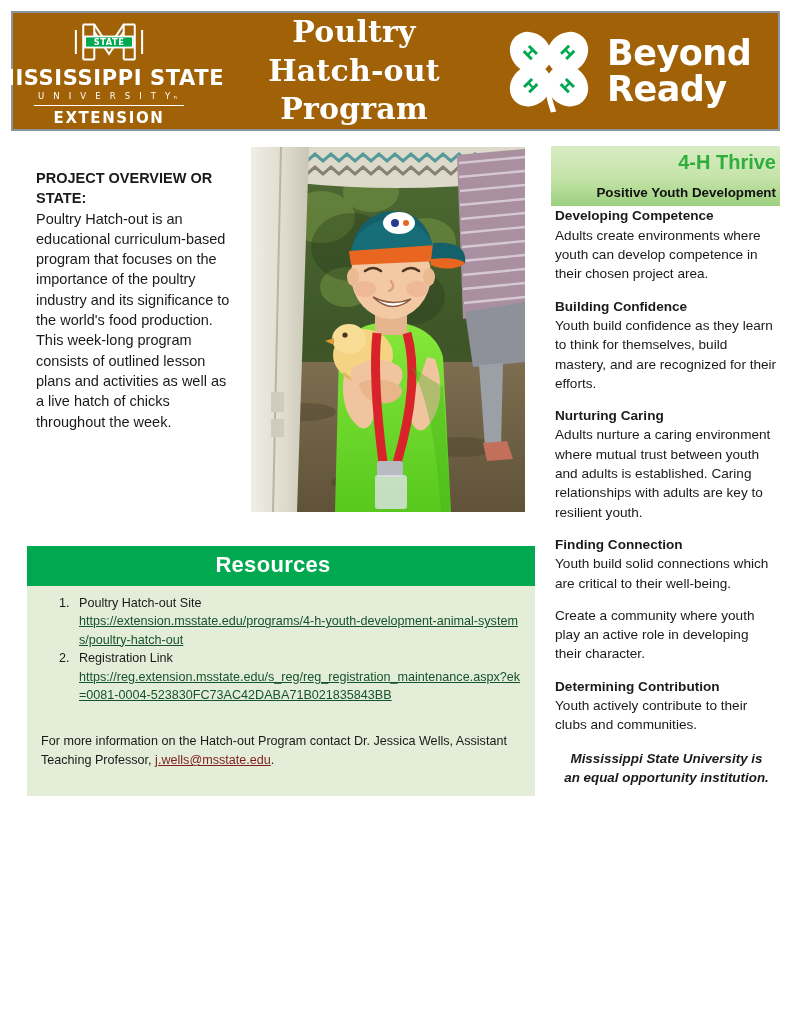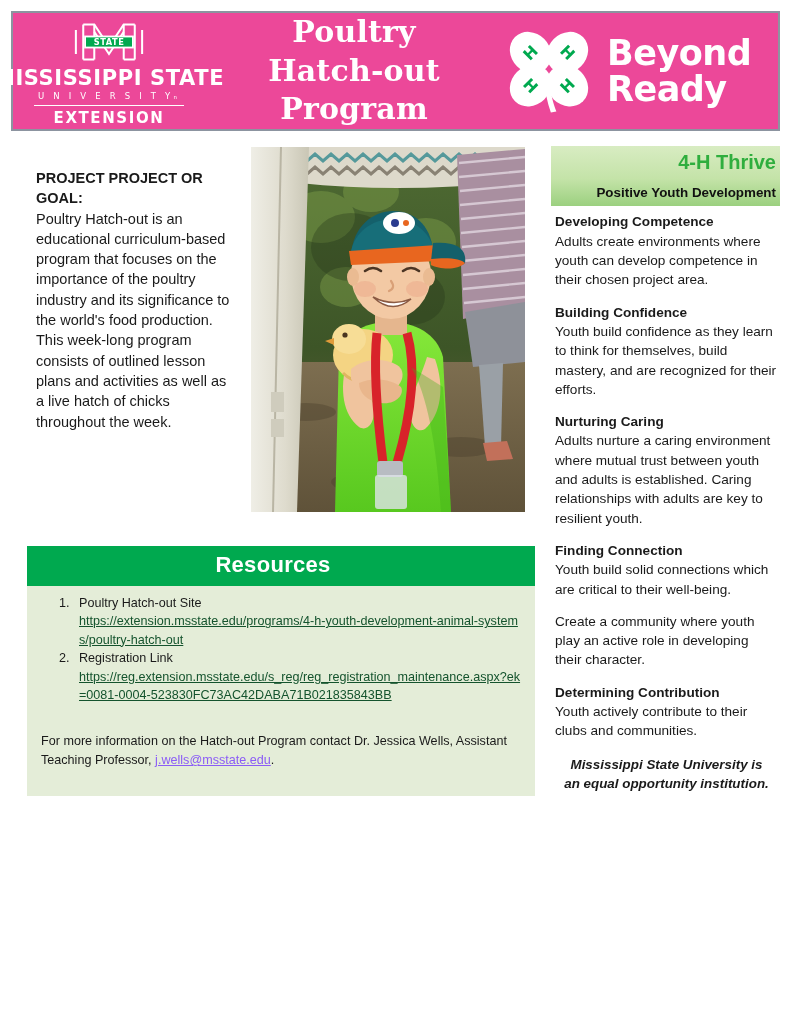--- a/index.html
+++ b/index.html
@@ -17,21 +17,21 @@
     overflow: hidden;
   }
 
   
   .header-band {
     position: absolute;
     left: 11px;
     top: 11px;
     width: 769px;
     height: 120px;
-    background: #ec4899;
+    background: #a16207;
     border: 2px solid #8c94a0;
     box-sizing: border-box;
     display: flex;
     align-items: center;
     gap: 21px;
   }
   .msu-logo {
     width: 192px;
     flex: 0 0 192px;
     display: flex;
@@ -161,21 +161,21 @@
     color: #14532d;
     text-decoration: underline;
     word-break: break-all;
     display: block;
   }
   .contact {
     padding: 22px 16px 26px 14px;
     font-size: 12.6px;
     line-height: 1.5;
   }
-  .contact a { color: #8b5cf6; text-decoration: underline; }
+  .contact a { color: #7f1d1d; text-decoration: underline; }
 
   
   .sidebar {
     position: absolute;
     left: 551px;
     top: 146px;
     width: 229px;
   }
   .thrive-head {
     background: linear-gradient(to bottom, #d8ecc2 0%, #c4e3a8 55%, #9bd07f 100%);
@@ -188,21 +188,21 @@
     font-size: 20px;
     line-height: 1.22;
   }
   .thrive-sub {
     color: #111111;
     font-weight: bold;
     font-size: 13.4px;
     line-height: 1.2;
     margin-top: 11px;
   }
-  .thrive-items { padding: 6px 2px 0 4px; }
+  .thrive-items { padding: 0 2px 0 4px; }
   .thrive-item { margin-bottom: 13px; }
   .thrive-item-title {
     font-weight: bold;
     font-size: 13.6px;
     line-height: 1.42;
   }
   .thrive-item-body {
     font-size: 13.6px;
     line-height: 1.42;
   }
@@ -261,21 +261,21 @@
       </g>
     </svg>
     <div class="br-text">
       <div>Beyond</div>
       <div>Ready</div>
     </div>
   </div>
 </div>
 
 <div class="overview">
-  <div class="overview-head">PROJECT PROJECT OR GOAL:</div>
+  <div class="overview-head">PROJECT OVERVIEW OR STATE:</div>
   <div class="overview-body">Poultry Hatch-out is an educational curriculum-based program that focuses on the importance of the poultry industry and its significance to the world's food production. This week-long program consists of outlined lesson plans and activities as well as a live hatch of chicks throughout the week.</div>
 </div>
 
 <div class="photo">
   <svg width="274" height="365" viewBox="0 0 274 365">
     <defs>
       <linearGradient id="fol" x1="0" y1="0" x2="0" y2="1">
         <stop offset="0%" stop-color="#4f6b33"></stop>
         <stop offset="55%" stop-color="#3d5527"></stop>
         <stop offset="100%" stop-color="#6b5f44"></stop>

